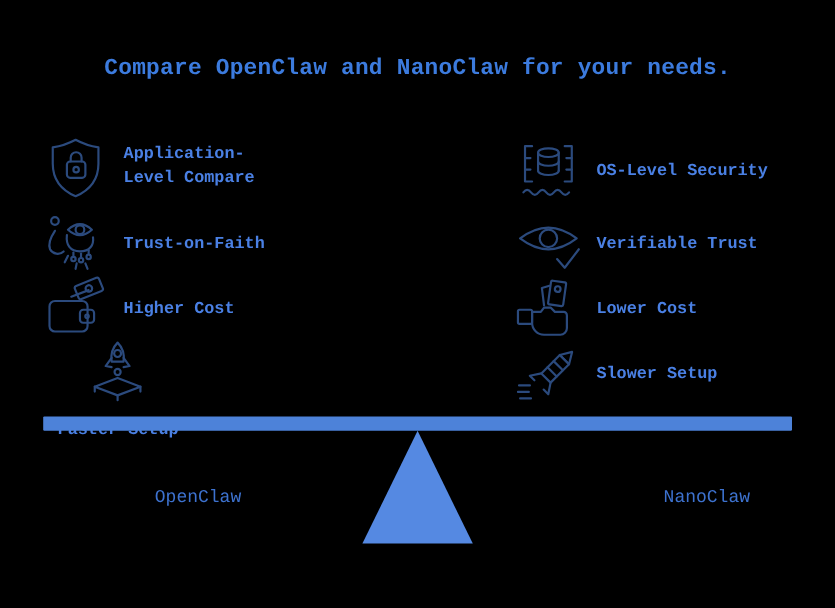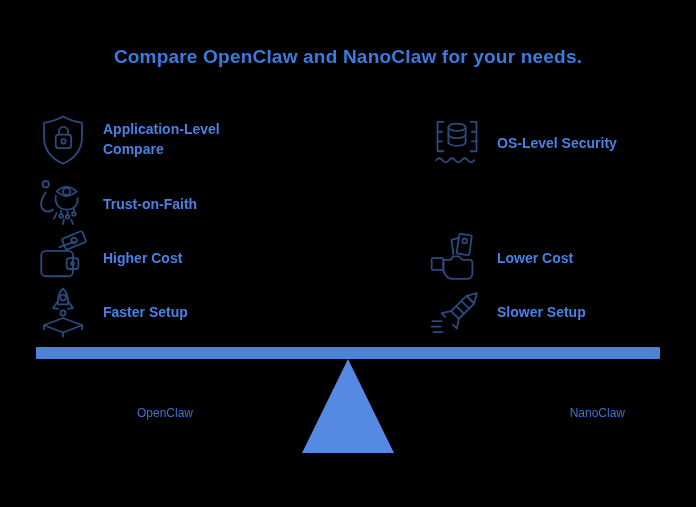--- a/index.html
+++ b/index.html
@@ -1,19 +1,19 @@
 <!DOCTYPE html>
 <html style="--background: #000000; --title: #3c7bde; --item-text: #4a80e4; --icon-stroke: #2b4a7d; --beam: #4d82d9; --fulcrum: #5589e2; --label-text: #3d72cf;"><head>
 <meta charset="utf-8">
 <style>
   html,body{margin:0;padding:0;background:#000;}
   .page{
     position:relative;width:696px;height:507px;overflow:hidden;
     background:var(--background,#000);
-    font-family:Liberation Sans, sans-serif;
+    font-family:Liberation Mono, monospace;
   }
   .title{
     position:absolute;top:46px;left:0;right:0;text-align:center;
     font-size:19px;font-weight:bold;letter-spacing:.2px;
     color:var(--title,#3c7bde);
   }
   .feature-row{position:absolute;display:flex;align-items:center;gap:11px;}
   .feature-row .icon{flex:0 0 58px;width:58px;height:58px;}
   .feature-row svg{width:58px;height:58px;display:block;}
   .feature-row svg *{fill:none;stroke:var(--icon-stroke,#2b4a7d);stroke-width:2;stroke-linecap:round;stroke-linejoin:round;}
@@ -26,21 +26,21 @@
     position:absolute;left:36px;top:347px;width:624px;height:12px;
     background:var(--beam,#4d82d9);border-radius:1px;
   }
   .fulcrum{
     position:absolute;left:302px;top:359px;width:0;height:0;
     border-left:46px solid transparent;border-right:46px solid transparent;
     border-bottom:94px solid var(--fulcrum,#5589e2);
   }
   .seesaw-label{
     position:absolute;top:406px;width:160px;text-align:center;
-    font-size:12px;color:var(--label-text,#3d72cf);
+    font-size:15px;color:var(--label-text,#3d72cf);
   }
   .seesaw-label.left{left:85px;}
   .seesaw-label.right{left:465px;text-align:right;}
 </style>
 </head>
 <body>
 
 <div class="page">
 
   <div class="title">Compare OpenClaw and NanoClaw for your needs.</div>
@@ -86,21 +86,21 @@
         </g>
         <path d="M28 19 L44 13"></path>
         <rect x="8" y="23" width="35" height="28" rx="5"></rect>
         <rect x="36" y="31" width="13" height="12" rx="3"></rect>
         <circle cx="42.5" cy="37" r="1.6"></circle>
       </svg>
     </span>
     <span class="feature-label">Higher Cost</span>
   </div>
 
-  <div class="feature-row col-left" style="left:34px;top:281px;height:64px;">
+  <div class="feature-row col-left" style="left:48px;top:281px;height:64px;flex-direction:column;">
     <span class="icon">
       <svg viewBox="0 0 64 64">
         <path d="M32 5 C36.5 9.5 38.5 15.5 37.5 22.5 L26.5 22.5 C25.5 15.5 27.5 9.5 32 5 Z"></path>
         <circle cx="32" cy="15" r="3.2"></circle>
         <path d="M26.5 19 L21 26.5 L26.5 27.5"></path>
         <path d="M37.5 19 L43 26.5 L37.5 27.5"></path>
         <circle cx="32" cy="32" r="2.8"></circle>
         <path d="M32 37.5 L53 45.5 L32 53.5 L11 45.5 Z"></path>
         <path d="M11 45.5 V50 M53 45.5 V50 M32 53.5 V58"></path>
       </svg>
@@ -118,20 +118,30 @@
         <path d="M17 7.5 H10.5 V40 H17"></path>
         <path d="M10.5 18.5 H15.5 M10.5 29 H15.5"></path>
         <path d="M47 7.5 H53.5 V40 H47"></path>
         <path d="M48.5 18.5 H53.5 M48.5 29 H53.5"></path>
         <path d="M9 50 Q12.5 45.5 16 50 T23 50 T30 50 T37 50 T44 50 T51 50"></path>
       </svg>
     </span>
     <span class="feature-label">OS-Level Security</span>
   </div>
 
+  <div class="feature-row col-right" style="left:428px;top:173px;height:64px;">
+    <span class="icon">
+      <svg viewBox="0 0 64 64">
+        <path d="M6 25 Q32 5 58 25 Q32 45 6 25 Z"></path>
+        <circle cx="32" cy="25" r="8"></circle>
+        <path d="M40 44 L47 52 L60 35"></path>
+      </svg>
+    </span>
+    <span class="feature-label">Verifiable Trust</span>
+  </div>
 
   <div class="feature-row col-right" style="left:428px;top:227px;height:64px;">
     <span class="icon">
       <svg viewBox="0 0 64 64">
         <path d="M33 9 L26 11 L28 27"></path>
         <g transform="rotate(8 40 16)">
           <rect x="33" y="5" width="14" height="22" rx="1.5"></rect>
           <circle cx="40" cy="12" r="2.6"></circle>
         </g>
         <rect x="4" y="31" width="13" height="13" rx="1.5"></rect>

